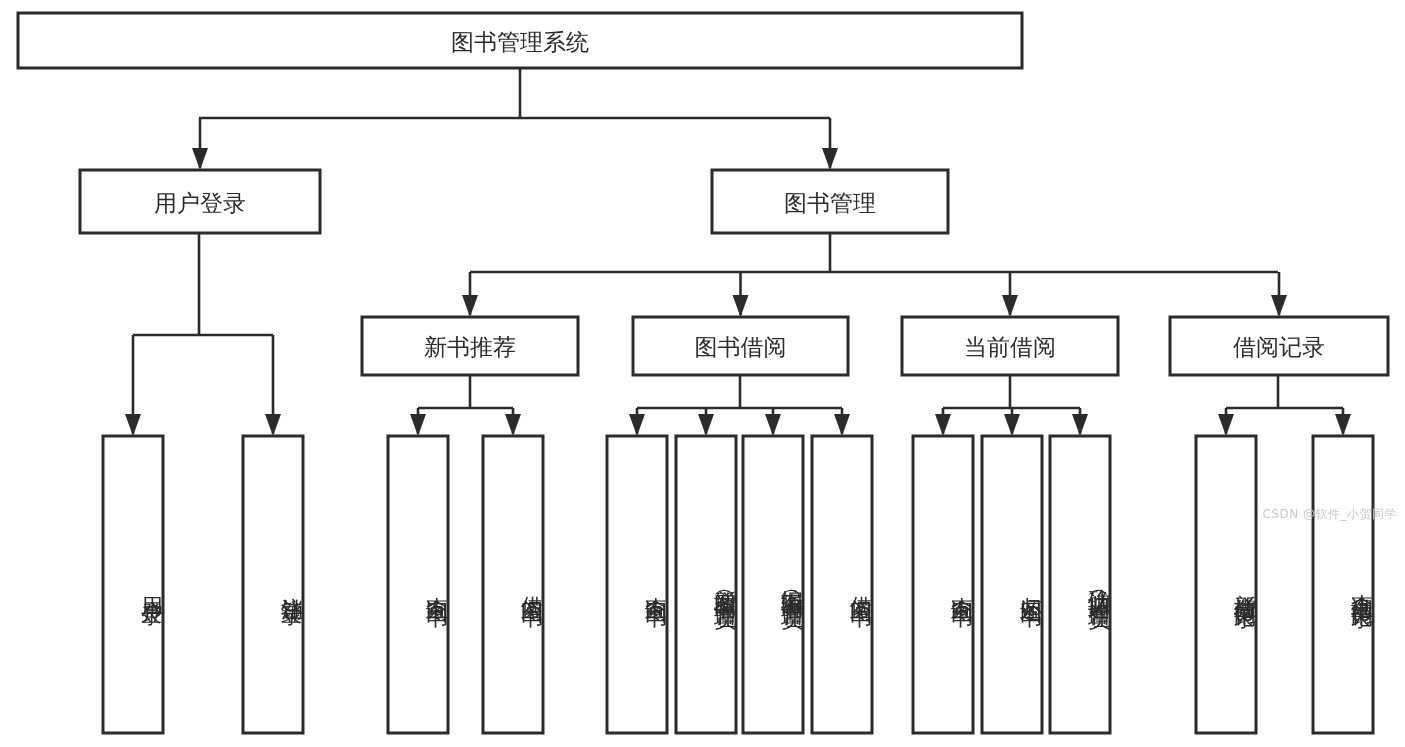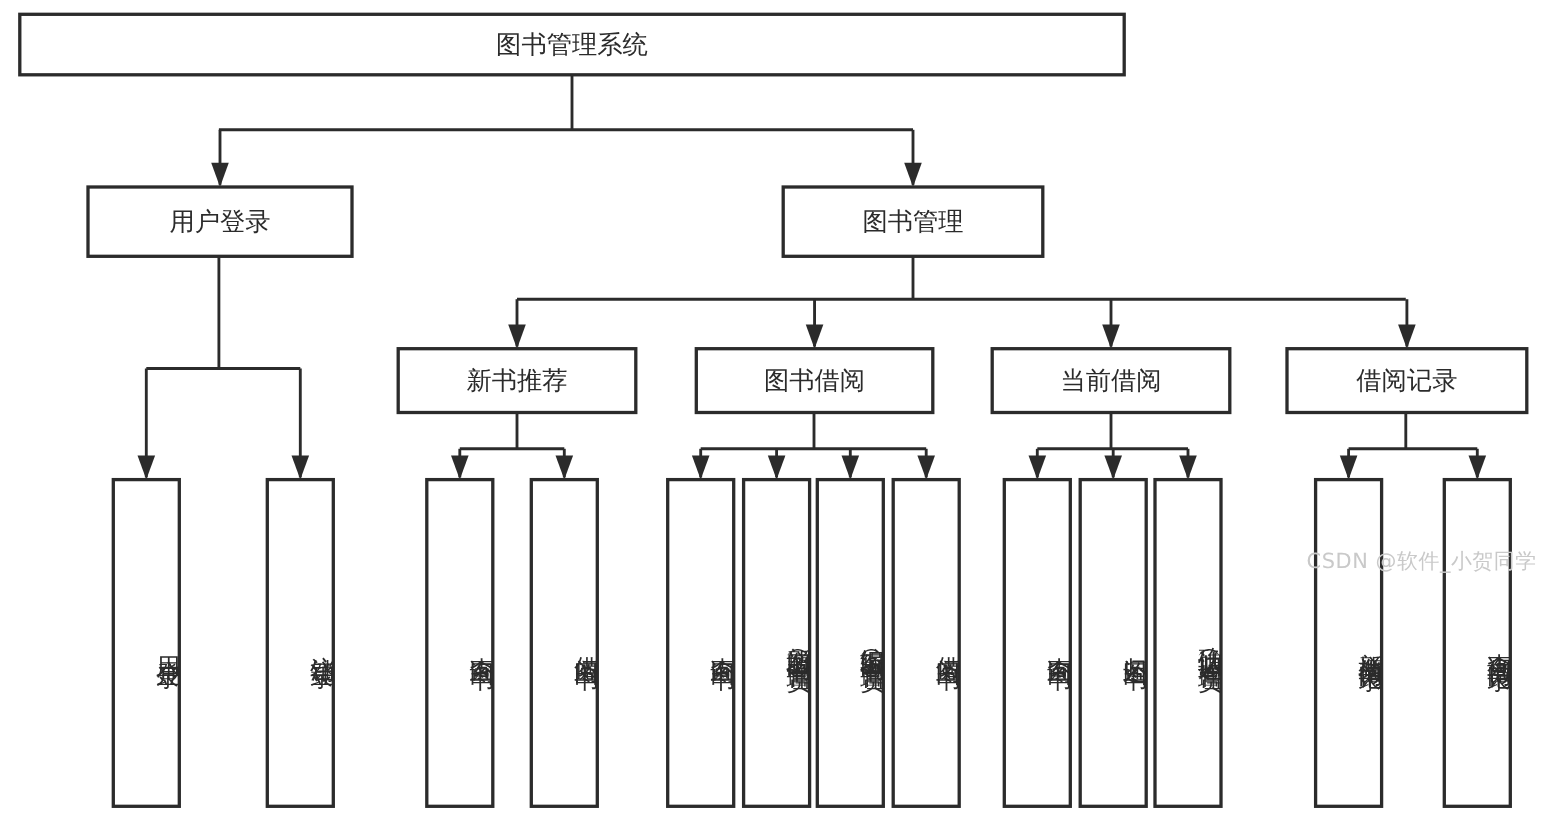--- a/index.html
+++ b/index.html
@@ -66,21 +66,21 @@
     color: #2b2b2b;
     white-space: nowrap;
     text-align: start;
     pointer-events: none;
   }
   .watermark {
     position: absolute;
     right: 8px;
     bottom: 6px;
     color: #c9c9c9;
-    font-size: 19px;
+    font-size: 12px;
     font-family: "DejaVu Sans", "Liberation Sans", sans-serif;
     letter-spacing: 0.5px;
     white-space: nowrap;
   }
 </style>
 </head>
 <body>
 
 <div id="diagram-root">
 

